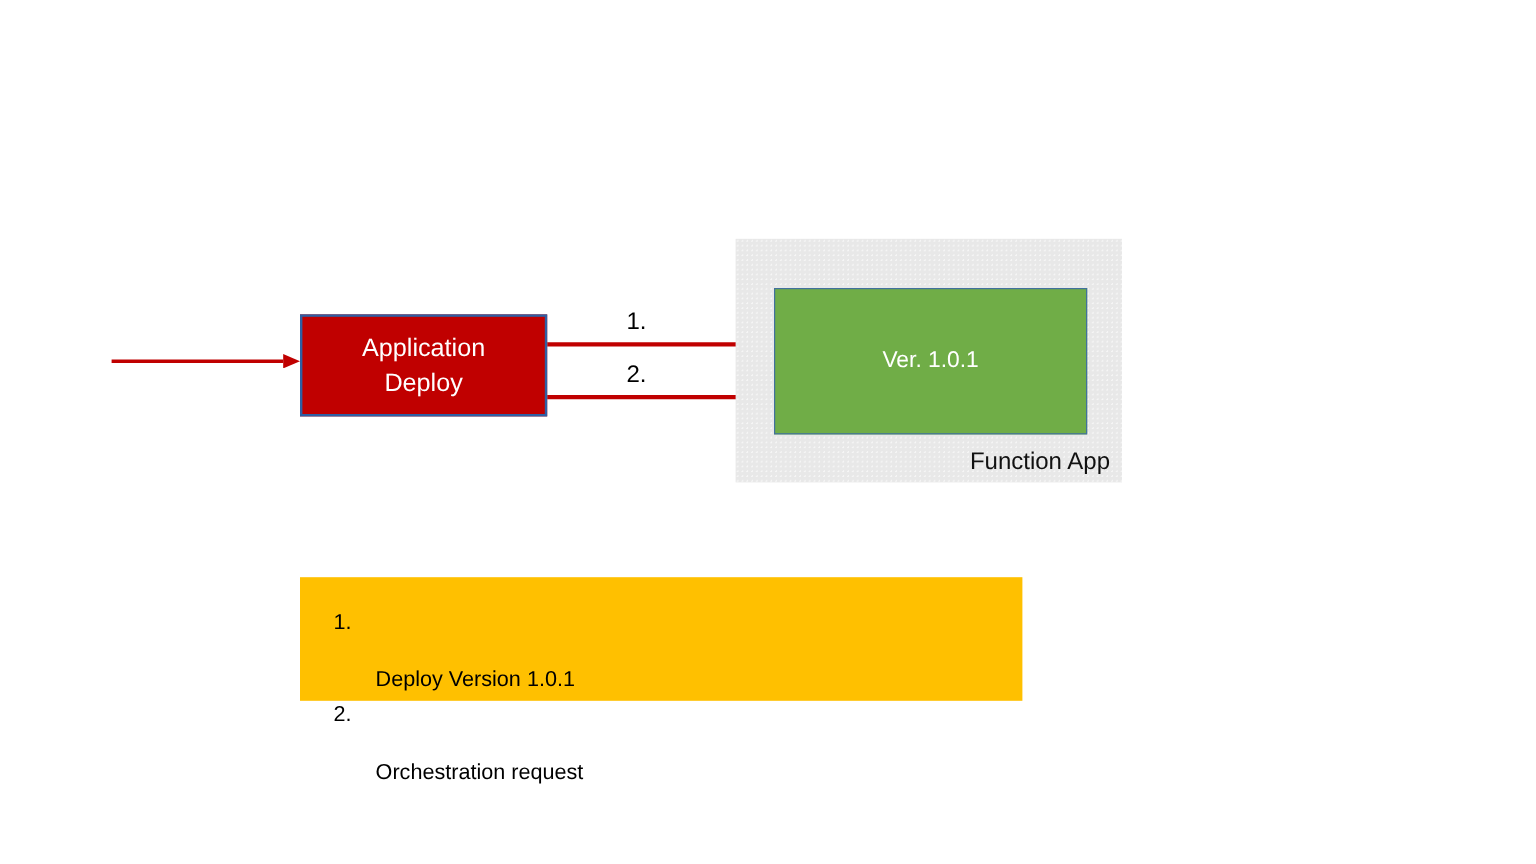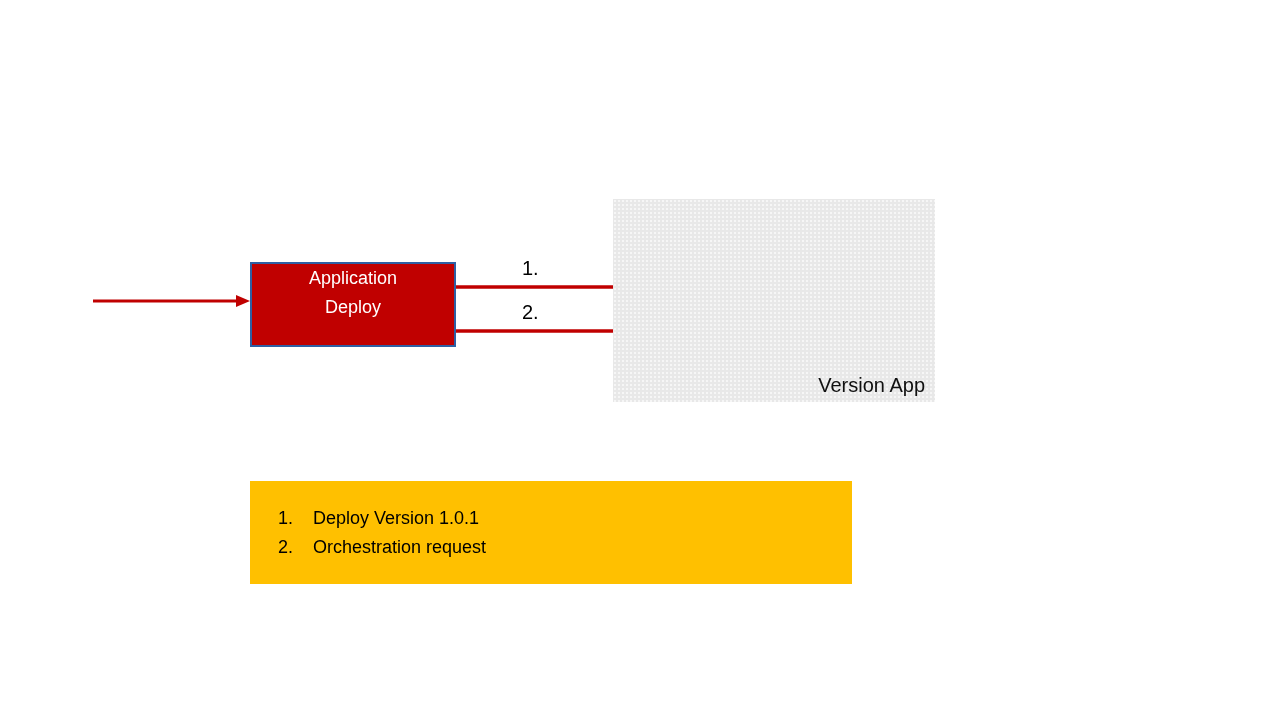--- a/index.html
+++ b/index.html
@@ -23,21 +23,22 @@
   .router-box {
     position: absolute;
     left: 250px; top: 262px;
     width: 206px; height: 85px;
     background: #C00000;
     border: 2px solid #2E5FA3;
     color: #ffffff;
     display: flex;
     flex-direction: column;
     align-items: center;
-    font-size: 18px;
+    justify-content: center;
+    font-size: 21px;
     line-height: 29px;
     text-align: center;
   }
 
   .arrow-label {
     position: absolute;
     color: #000000;
     font-size: 20px;
     line-height: 22px;
   }
@@ -80,21 +81,21 @@
     width: 602px; height: 103px;
     background: #FFC000;
     color: #000000;
     font-size: 18px;
     line-height: 29px;
     padding: 23px 0 0 28px;
   }
 
   .legend-row { display: flex; }
   .legend-num { width: 35px; flex: 0 0 35px; }
-  .legend-text { flex: 1; }
+  .legend-text { flex: 1; margin-top: 48px; }
 </style>
 </head>
 <body>
 
 <div class="canvas">
 
   <svg class="arrow-overlay" width="1280" height="720" viewBox="0 0 1280 720" aria-hidden="true">
     <defs>
       <marker id="arrowhead" markerUnits="userSpaceOnUse" markerWidth="14" markerHeight="12" refX="0" refY="6" orient="auto">
         <polygon points="0 0, 14 6, 0 12" fill="#C00000"></polygon>
@@ -107,21 +108,24 @@
 
   <div class="router-box">
     <span>Application</span>
     <span>Deploy</span>
   </div>
 
   <div class="arrow-label arrow-label-1">1.</div>
   <div class="arrow-label arrow-label-2">2.</div>
 
   <div class="function-app">
-    <div class="function-app-label">Version App</div>
+    <div class="version-box">
+      <span>Ver. 1.0.1</span>
+    </div>
+    <div class="function-app-label">Function App</div>
   </div>
 
   <div class="legend-box">
     <div class="legend-row">
       <span class="legend-num">1.</span>
       <span class="legend-text">Deploy Version 1.0.1</span>
     </div>
     <div class="legend-row">
       <span class="legend-num">2.</span>
       <span class="legend-text">Orchestration request</span>

